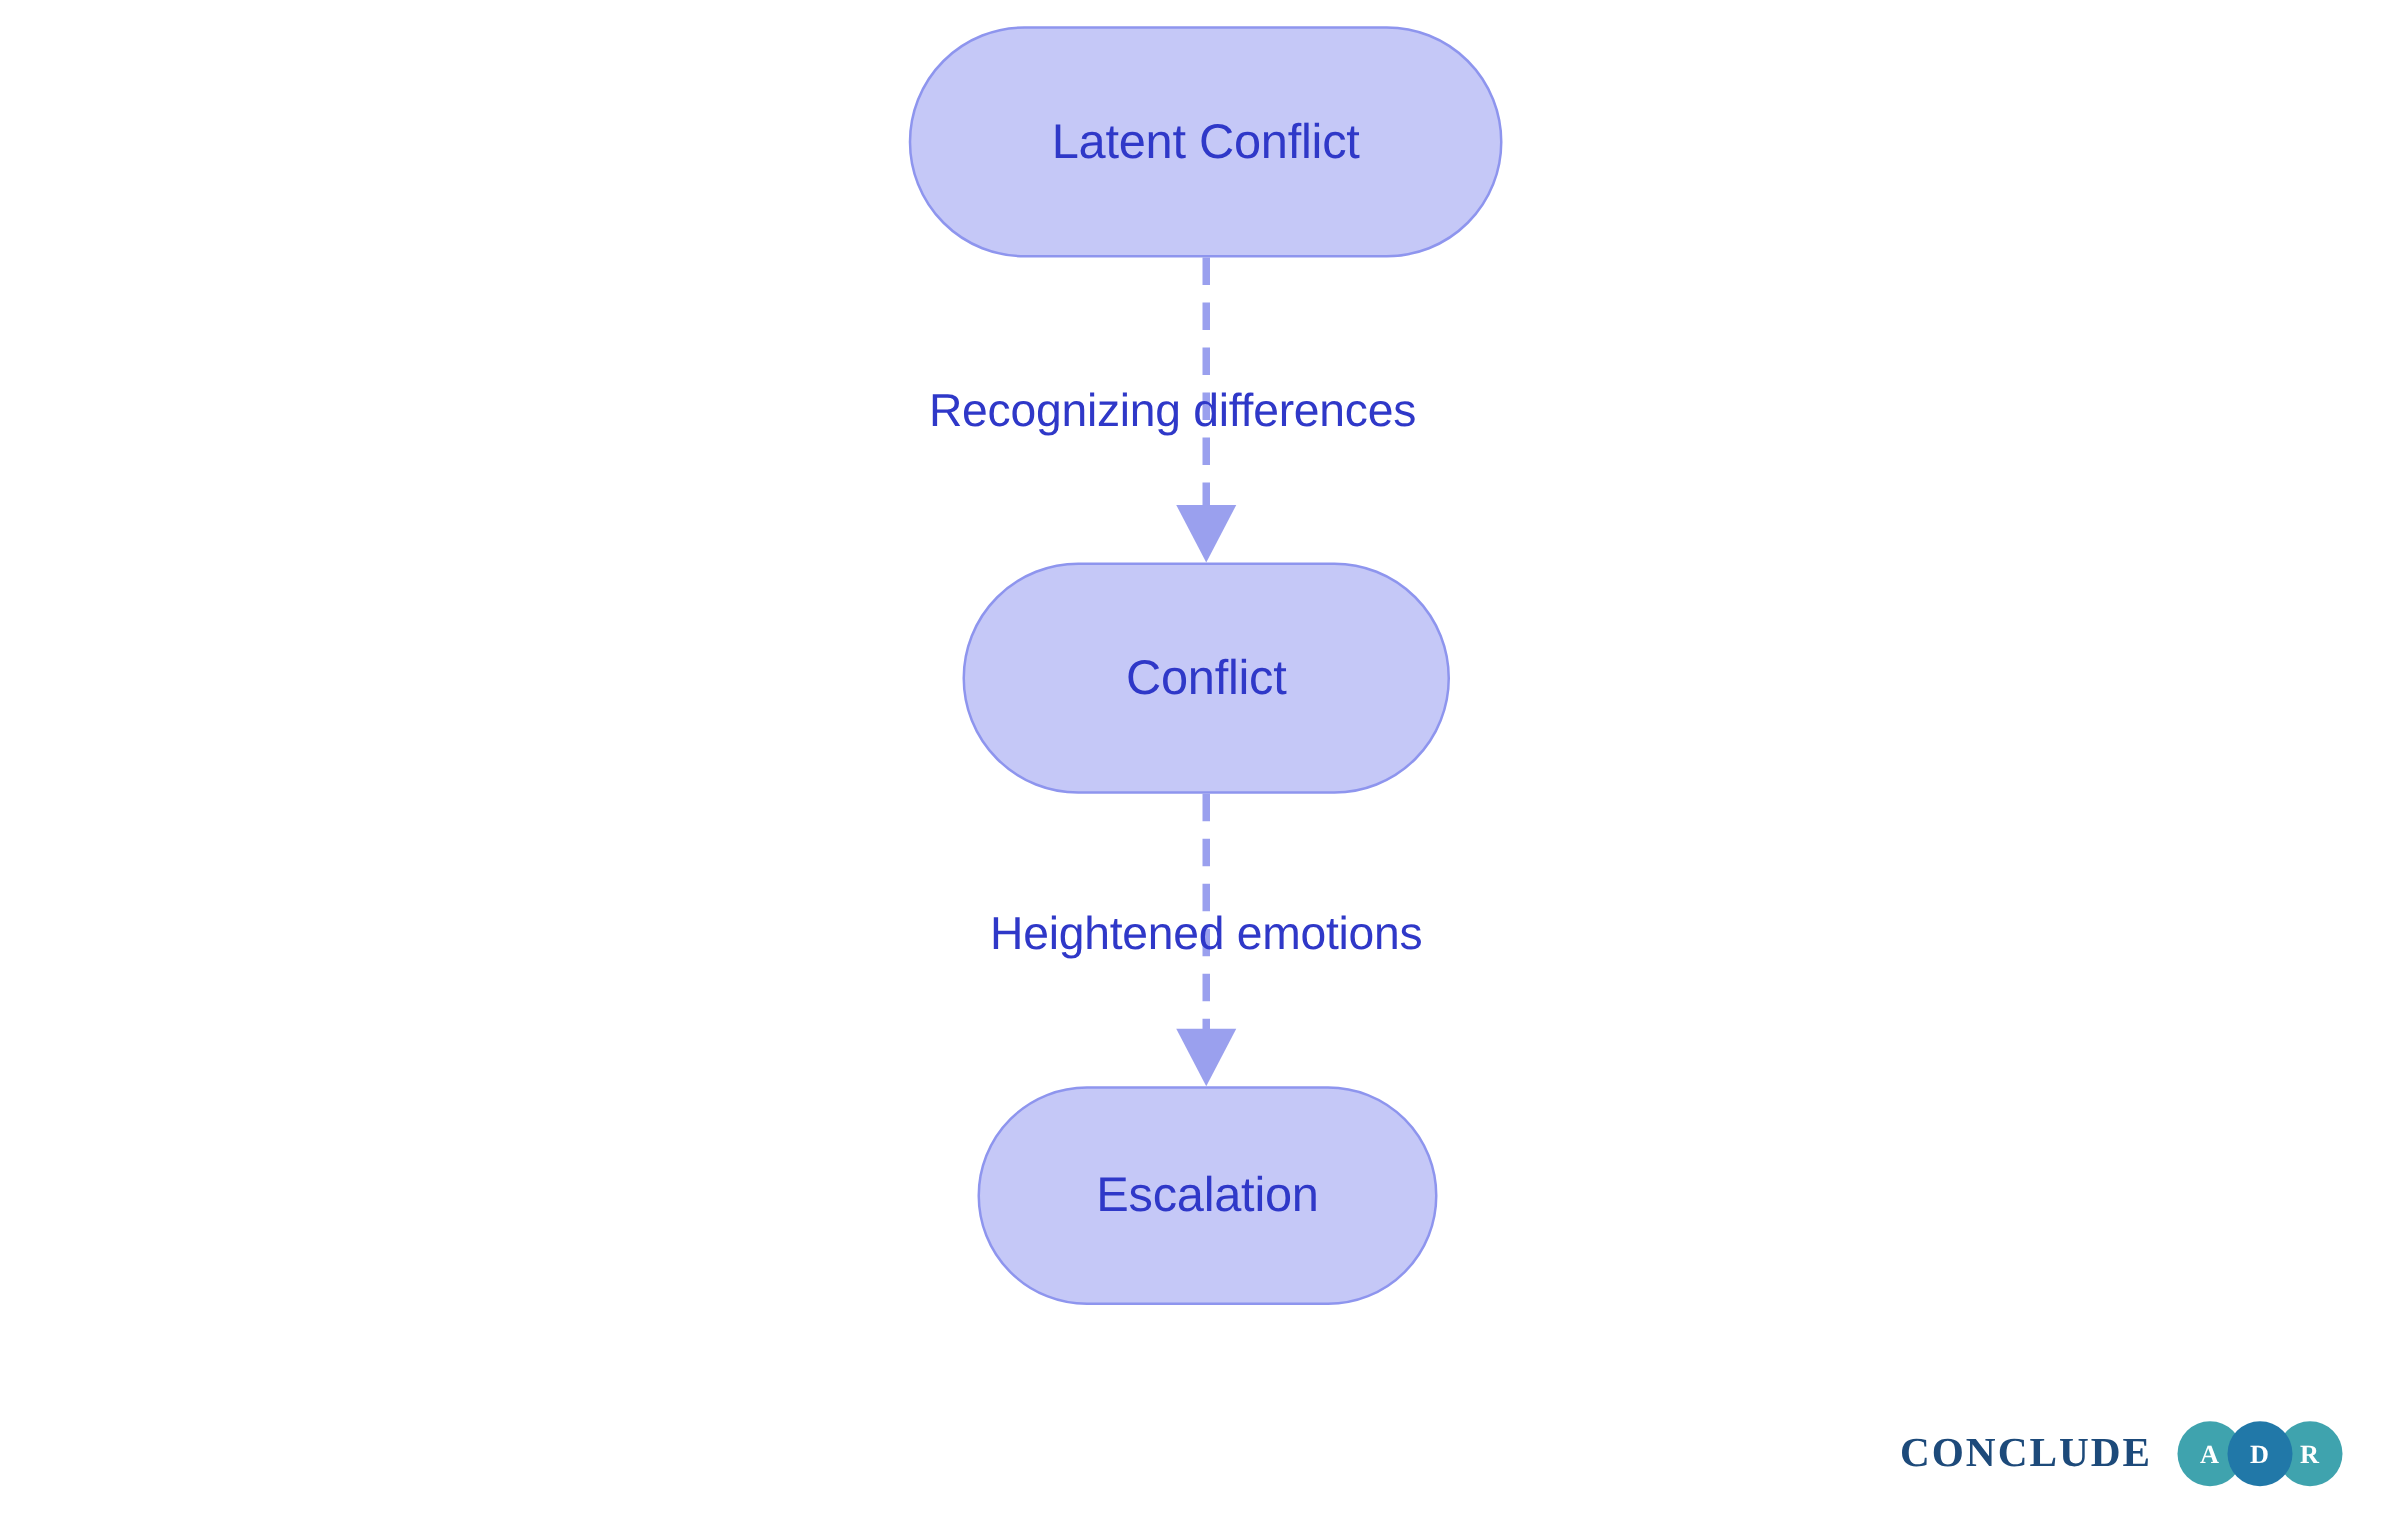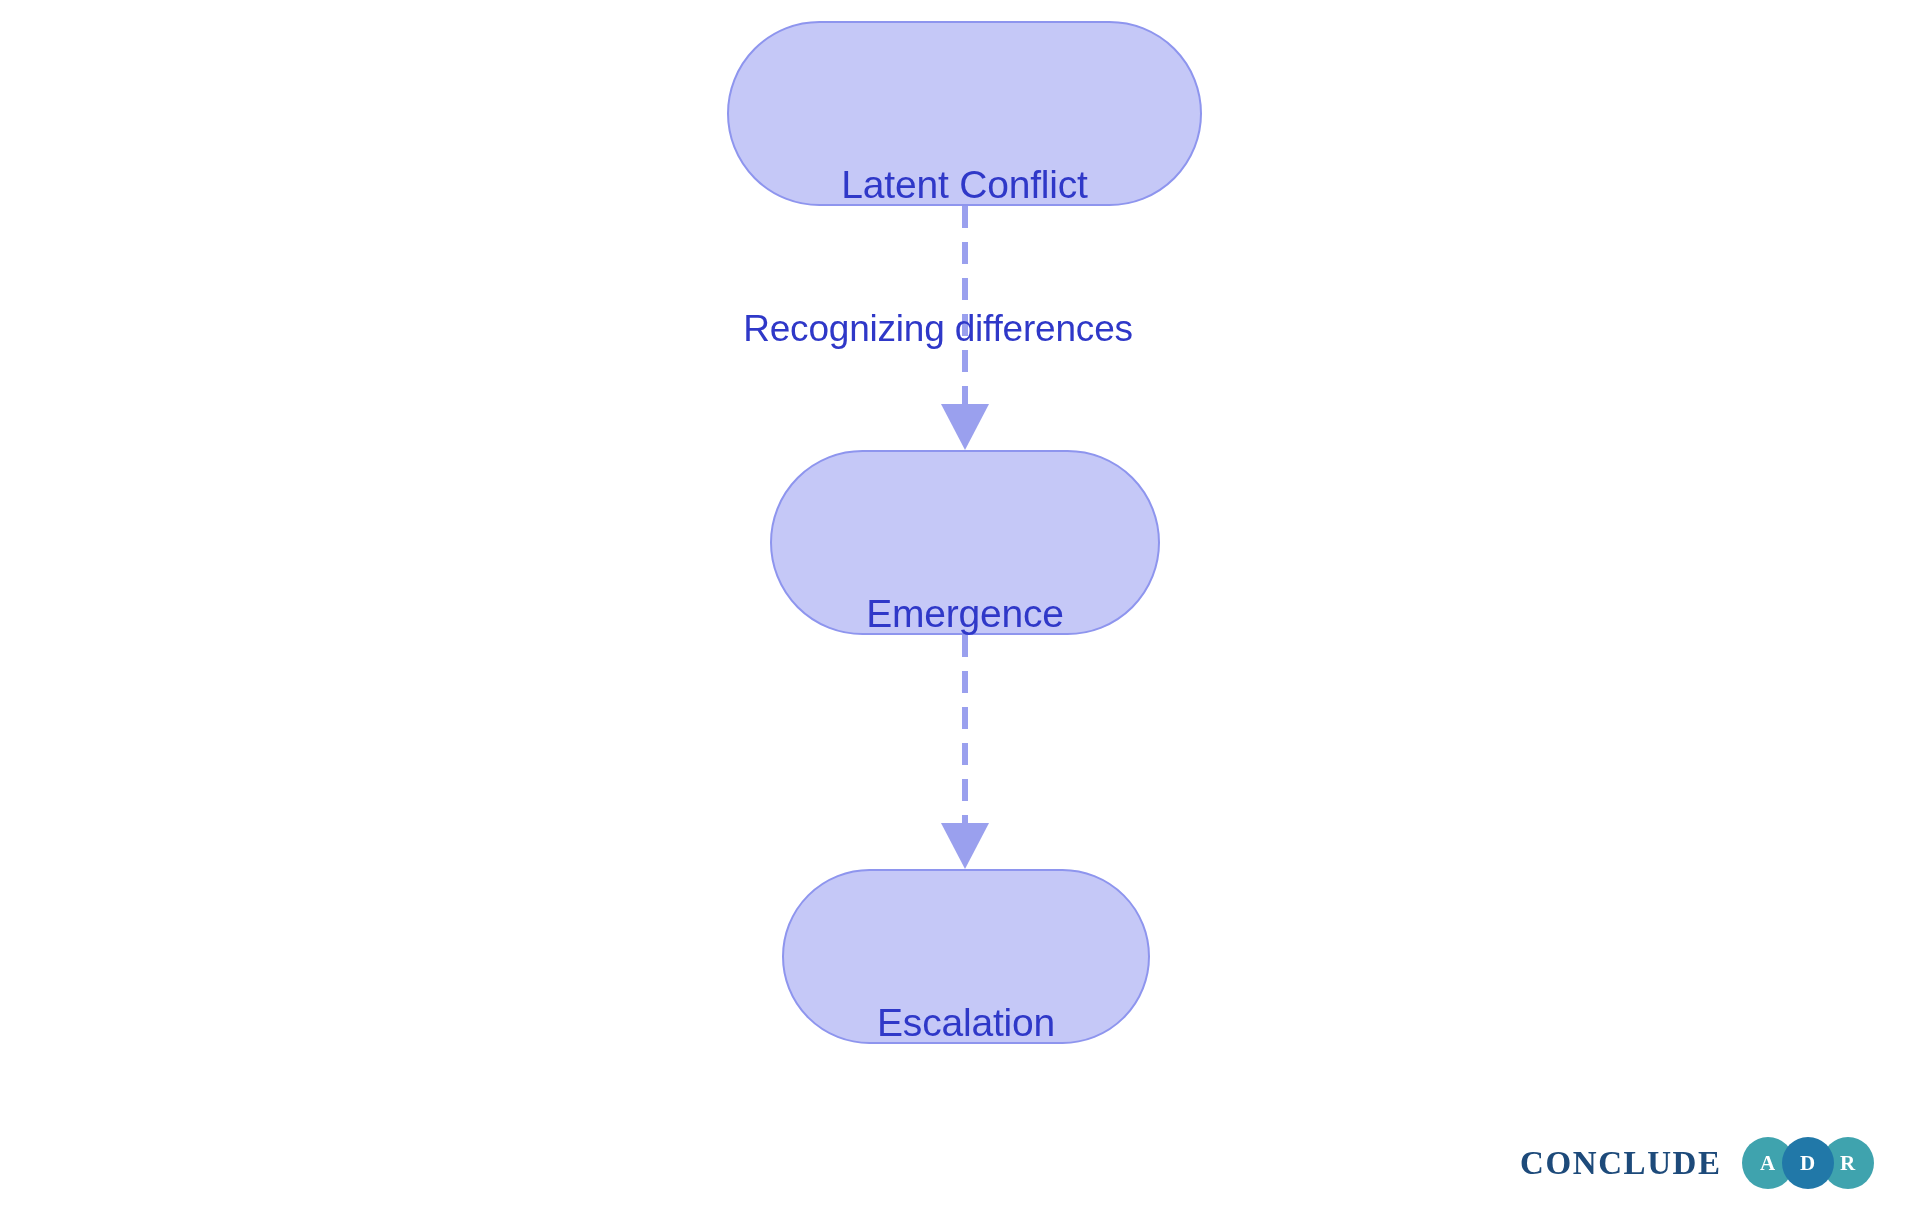--- a/index.html
+++ b/index.html
@@ -31,21 +31,21 @@
     height: 1100px;
   }
 
   .node {
     position: absolute;
     box-sizing: border-box;
     background: #c5c8f7;
     border: 2px solid #8e95ee;
     border-radius: 999px;
     display: flex;
-    align-items: flex-end;
+    align-items: center;
     justify-content: center;
     z-index: 3;
   }
   .node-label {
     font-family: "Liberation Sans", sans-serif;
     font-size: 39px;
     font-weight: 400;
     color: #2f38c8;
     letter-spacing: -0.2px;
     white-space: nowrap;
@@ -149,27 +149,28 @@
       </g>
 
       <g>
         <line x1="965" y1="635" x2="965" y2="827" stroke="#9aa0ee" stroke-width="6" stroke-dasharray="22 14" stroke-linecap="butt"></line>
         <polygon points="965,869 941,823 989,823" fill="#9aa0ee"></polygon>
       </g>
     </svg>
 
     <div class="edge-label" id="edge-label-1">Recognizing differences</div>
 
+    <div class="edge-label" id="edge-label-2">Heightened emotions</div>
 
     <div class="node" id="node-latent-conflict">
       <span class="node-label">Latent Conflict</span>
     </div>
 
     <div class="node" id="node-emergence">
-      <span class="node-label">Emergence</span>
+      <span class="node-label">Conflict</span>
     </div>
 
     <div class="node" id="node-escalation">
       <span class="node-label">Escalation</span>
     </div>
 
   </div>
 
   <div class="logo">
     <span class="logo-word">CONCLUDE</span>

